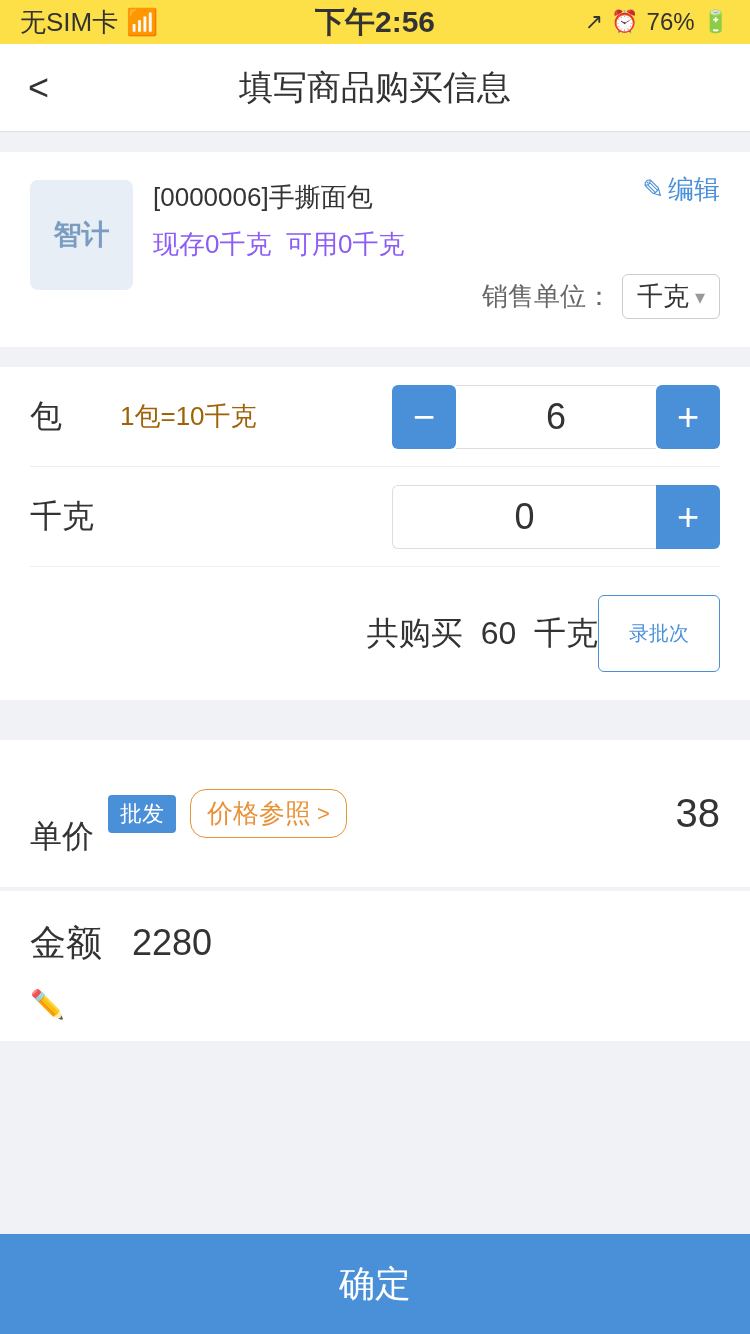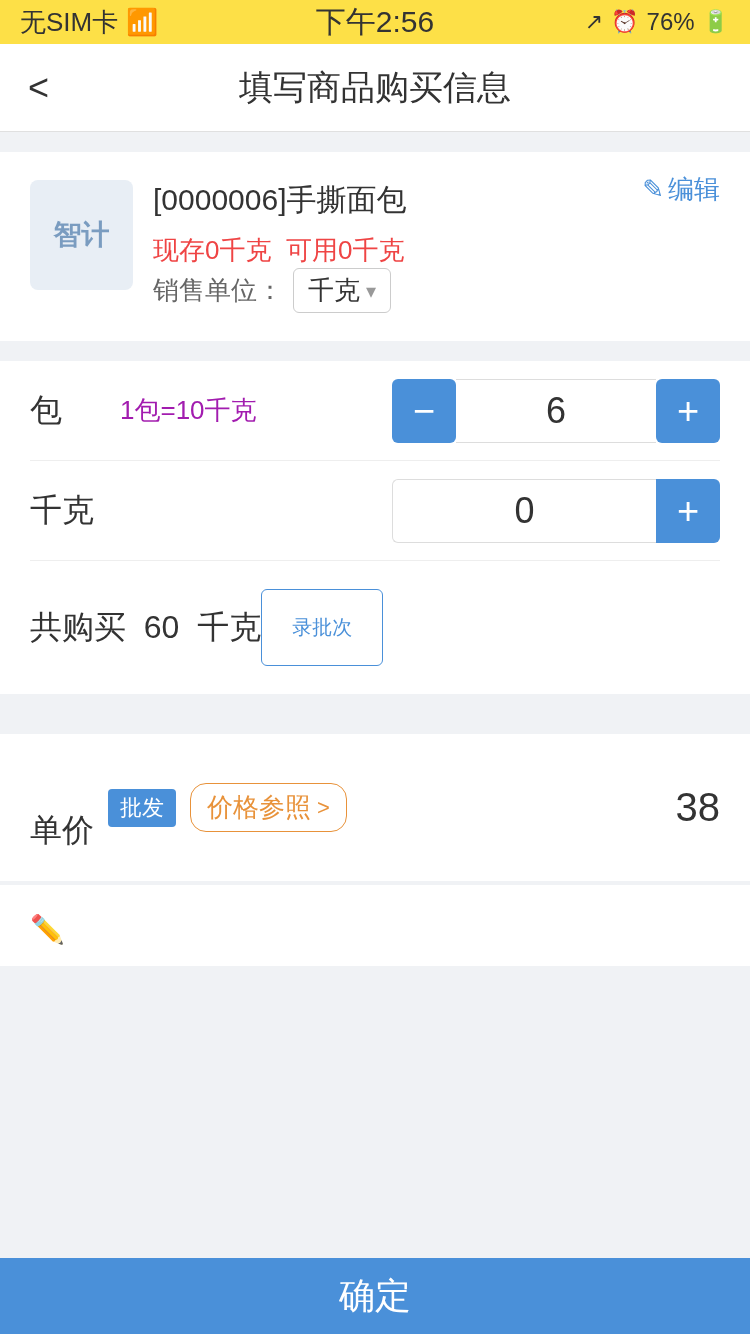--- a/index.html
+++ b/index.html
@@ -25,21 +25,21 @@
     }
     .status-left {
       display: flex;
       align-items: center;
       gap: 8px;
       font-size: 26px;
       color: #333;
     }
     .status-center {
       font-size: 30px;
-      font-weight: 400;
+      font-weight: 700;
       color: #333;
       position: absolute;
       left: 50%;
       transform: translateX(-50%);
     }
     .status-right {
       display: flex;
       align-items: center;
       gap: 8px;
       font-size: 24px;
@@ -91,35 +91,37 @@
     }
     .product-image .logo-text {
       font-size: 28px;
       color: #7a9cc0;
       font-weight: bold;
     }
     .product-info {
       flex: 1;
     }
     .product-name {
-      font-size: 30px;
+      font-size: 26px;
       color: #333;
       font-weight: 500;
       margin-bottom: 12px;
     }
     .product-stock {
       font-size: 26px;
-      color: #ef4444;
+      color: #8b5cf6;
+      margin-bottom: 12px;
     }
     .product-unit-row {
       display: flex;
       align-items: center;
       gap: 10px;
       font-size: 26px;
       color: #666;
+      justify-content: flex-end;
     }
     .unit-select {
       border: 1px solid #ccc;
       border-radius: 6px;
       padding: 4px 14px;
       font-size: 26px;
       color: #333;
       background: #fff;
       display: flex;
       align-items: center;
@@ -160,21 +162,21 @@
       height: 100px;
       border-bottom: 1px solid #eee;
     }
     .quantity-label {
       font-size: 32px;
       color: #333;
       min-width: 80px;
     }
     .quantity-hint {
       font-size: 26px;
-      color: #a21caf;
+      color: #a16207;
       margin-left: 10px;
       flex: 1;
     }
     .quantity-controls {
       display: flex;
       align-items: center;
       gap: 0;
     }
     .qty-btn {
       width: 64px;
@@ -201,21 +203,21 @@
       color: #333;
       background: #fff;
     }
 
     
     .total-row {
       background: #fff;
       padding: 28px 30px;
       display: flex;
       align-items: center;
-      justify-content: flex-start;
+      justify-content: flex-end;
     }
     .total-text {
       font-size: 32px;
       color: #333;
     }
     .batch-btn {
       border: 1px solid #4a90d9;
       border-radius: 6px;
       padding: 24px 30px;
       font-size: 20px;
@@ -297,21 +299,21 @@
       height: 300px;
       background: #f0f2f5;
     }
 
     
     .bottom-btn {
       position: fixed;
       bottom: 0;
       left: 0;
       width: 750px;
-      height: 76px;
+      height: 100px;
       background: #4a90d9;
       display: flex;
       align-items: center;
       justify-content: center;
       cursor: pointer;
     }
     .bottom-btn-text {
       font-size: 36px;
       color: #fff;
       font-weight: 500;
@@ -410,20 +412,25 @@
     <span class="price-tag">批发</span>
     <div class="price-ref-btn">
       <span>价格参照</span>
       <span class="chevron-small">&gt;</span>
     </div>
   </div>
   <span class="price-value">38</span>
 </div>
 
 <div class="amount-section">
+  <div class="amount-row">
+    <span>金额</span>
+    &nbsp;
+    <span>2280</span>
+  </div>
   <div class="amount-note">
     <span class="note-icon">✏️</span>
   </div>
 </div>
 
 <div class="empty-space"></div>
 
 <div class="bottom-btn">
   <span class="bottom-btn-text">确定</span>
 </div>

